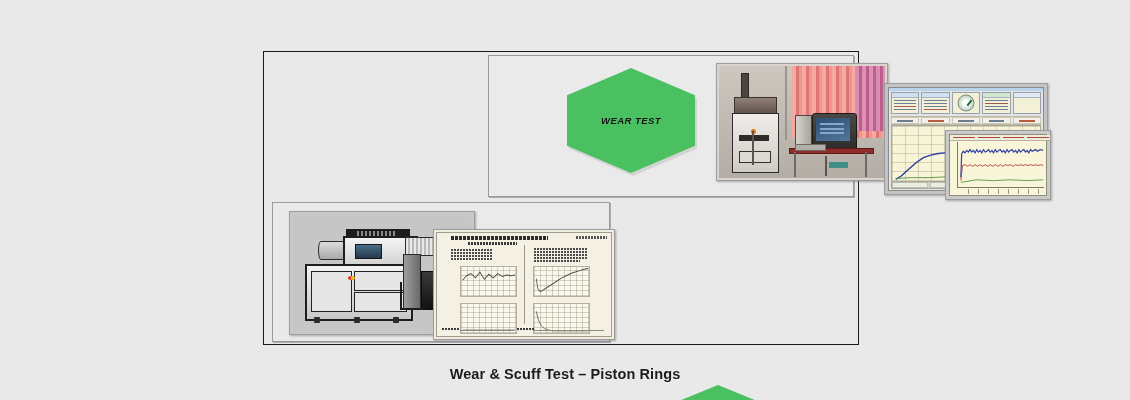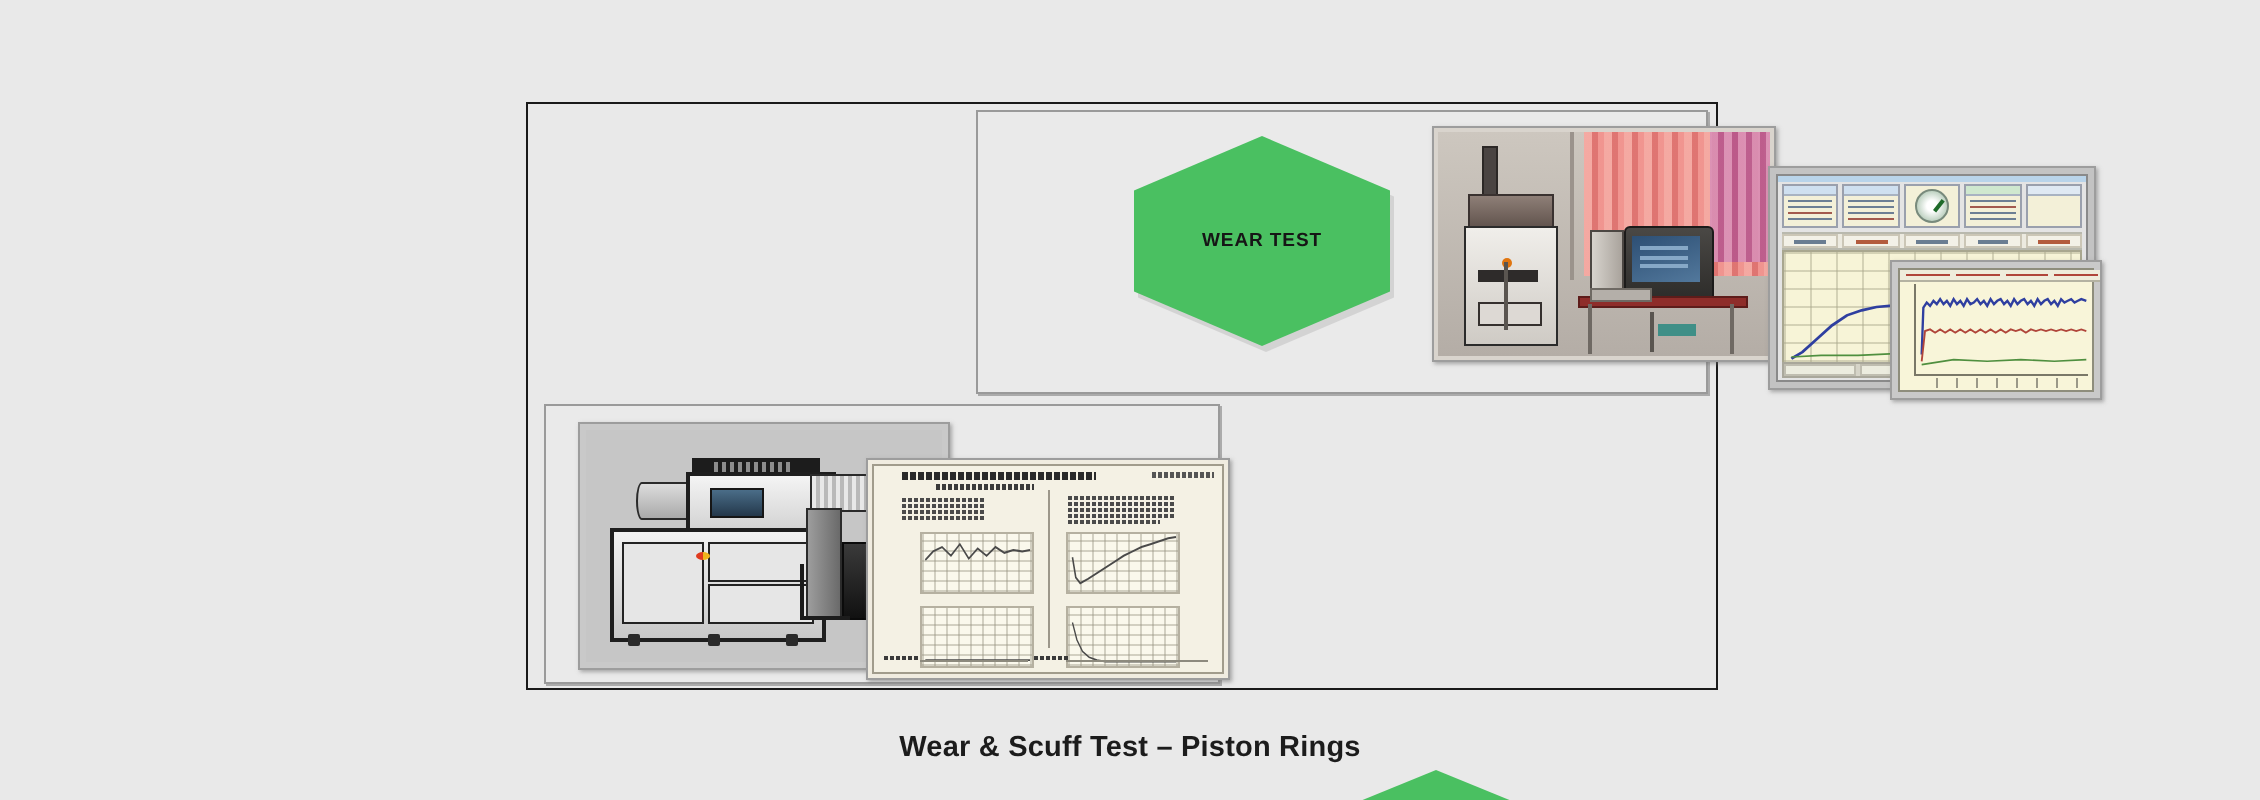--- a/index.html
+++ b/index.html
@@ -67,21 +67,21 @@
   .hex-label {
     font-size: 9.5px;
     font-weight: bold;
     letter-spacing: .45px;
     color: #161616;
     white-space: nowrap;
     font-family: "Liberation Sans", sans-serif;
   }
 
   #hex-wear-shadow { left: 80px; top: 15px; width: 128px; height: 105px; }
-  #hex-wear        { left: 78px; top: 12px; width: 128px; height: 105px; }
+  #hex-wear        { left: 78px; top: 12px; width: 128px; height: 105px; font-style: italic; }
   #hex-scuff-shadow{ left: 377px; top: 185px; width: 140px; height: 110px; }
   #hex-scuff       { left: 375px; top: 182px; width: 140px; height: 110px; }
 
   
   .photo-card {
     position: absolute;
     border: 1px solid #9d9d9d;
     background: #fff;
     box-sizing: border-box;
     overflow: hidden;

